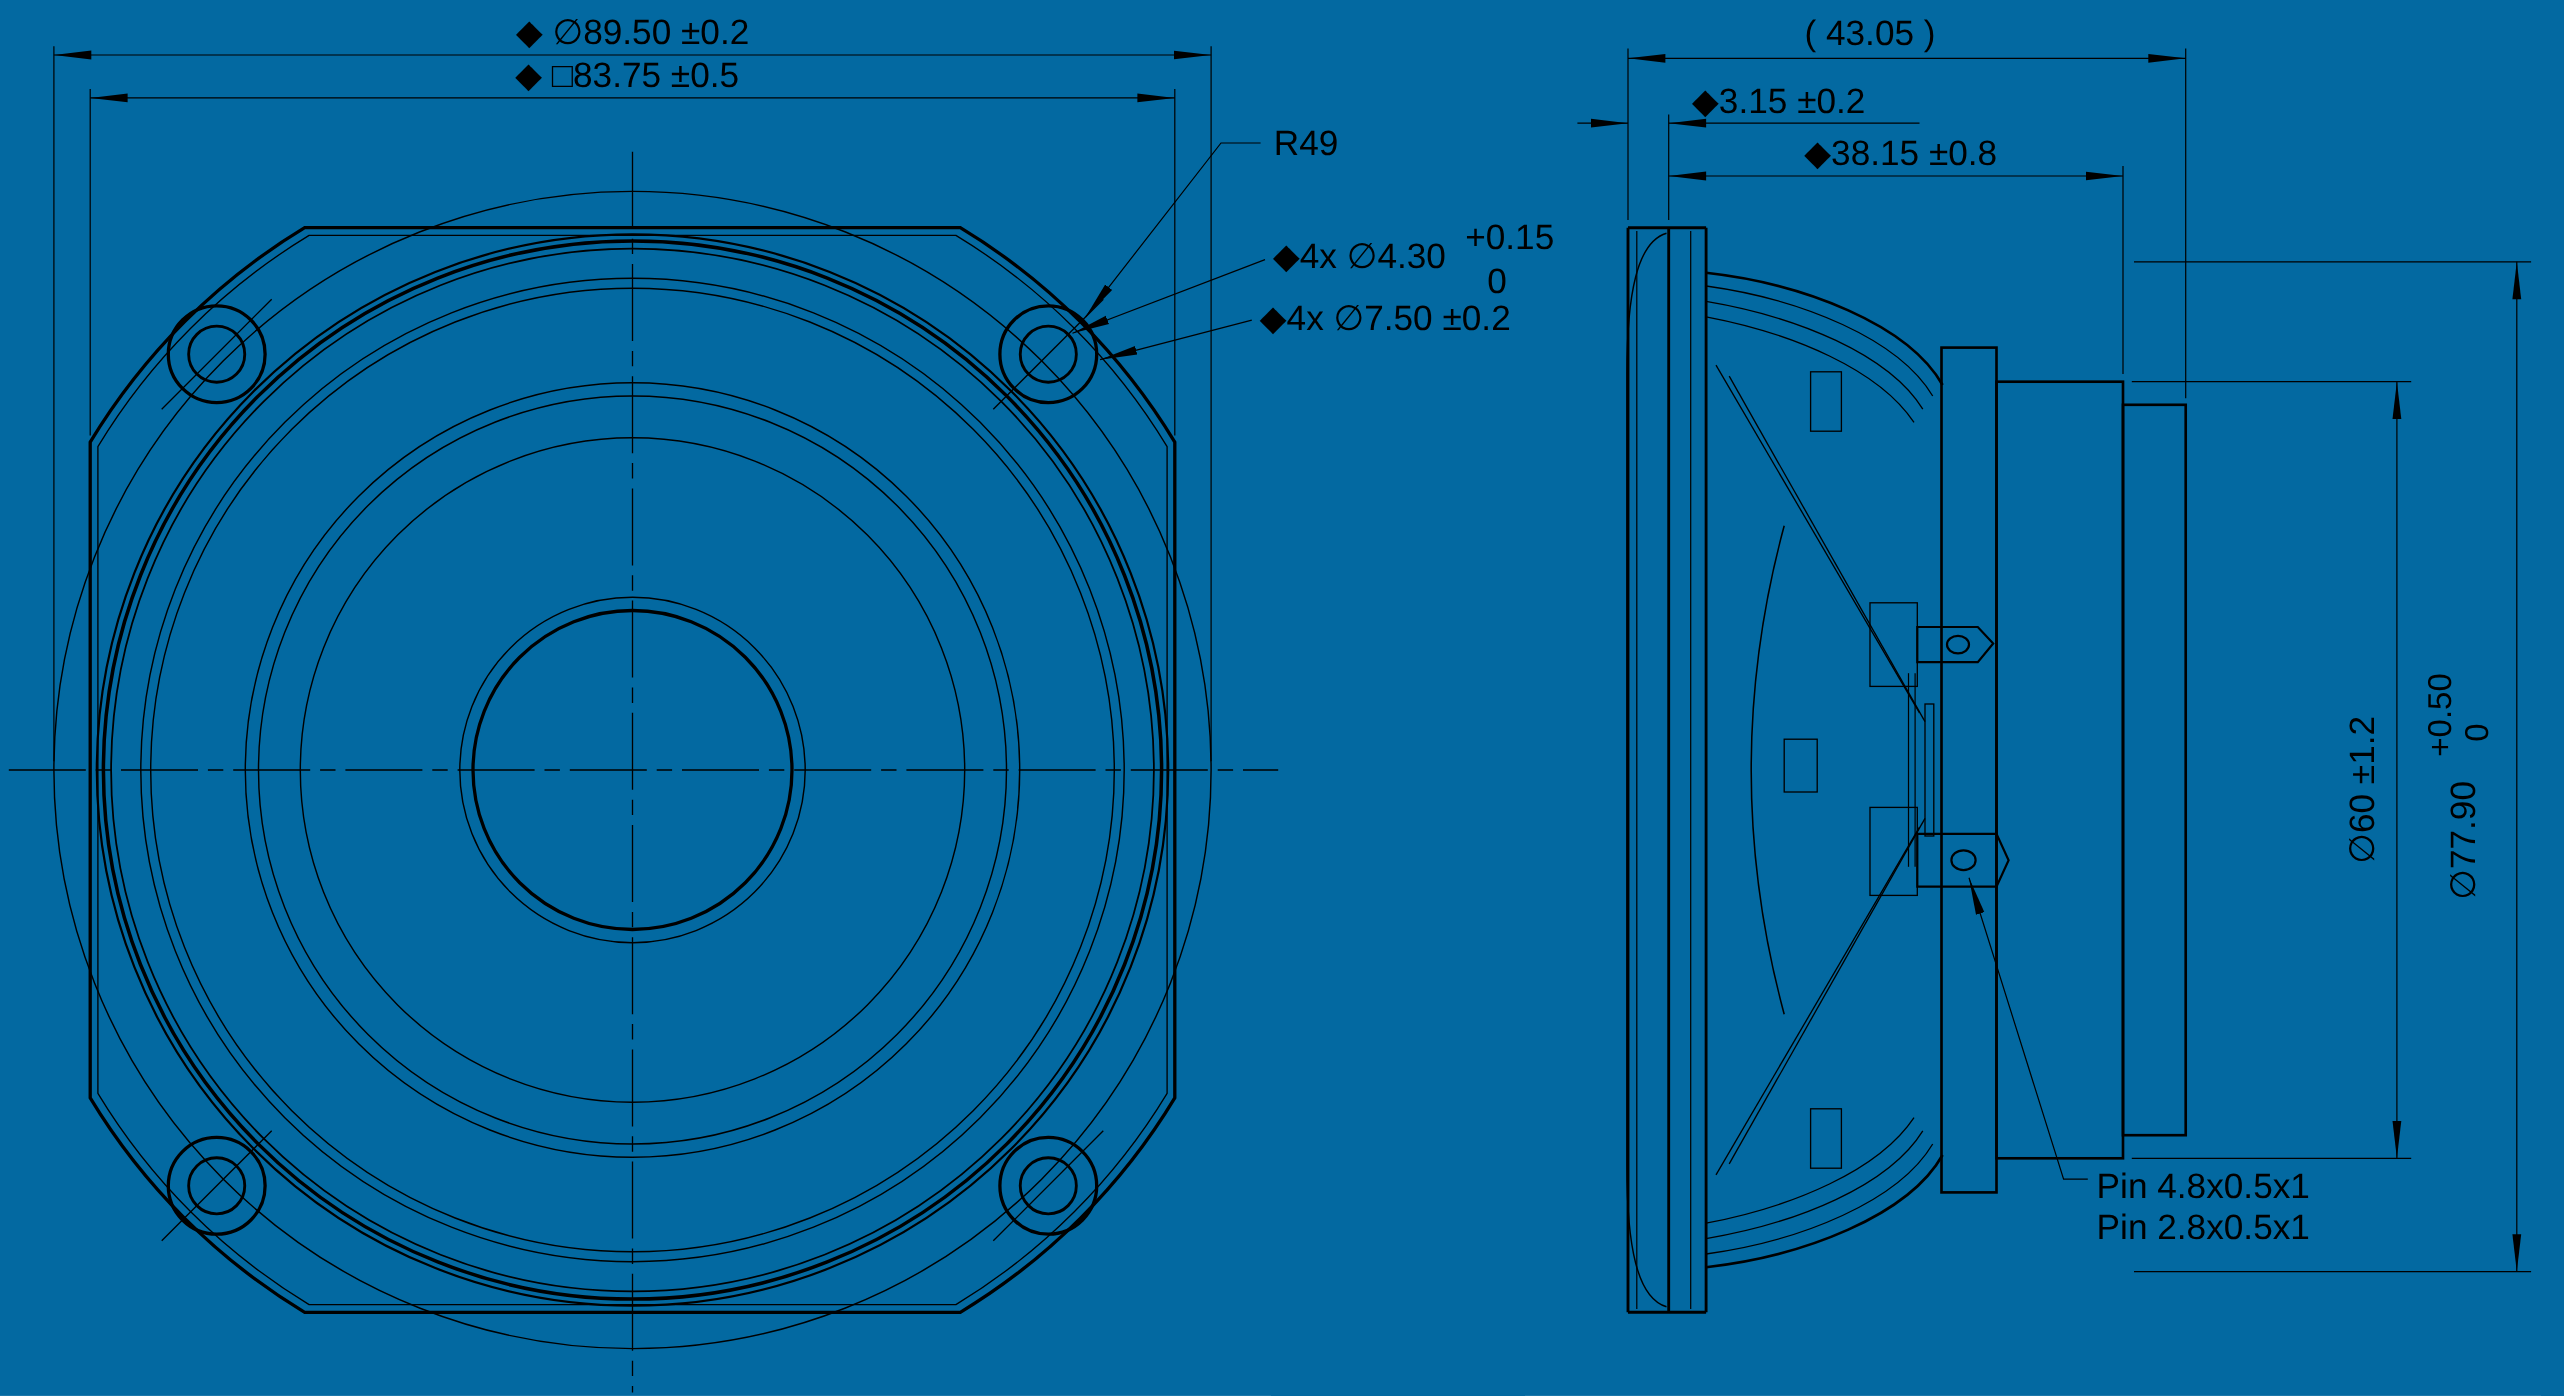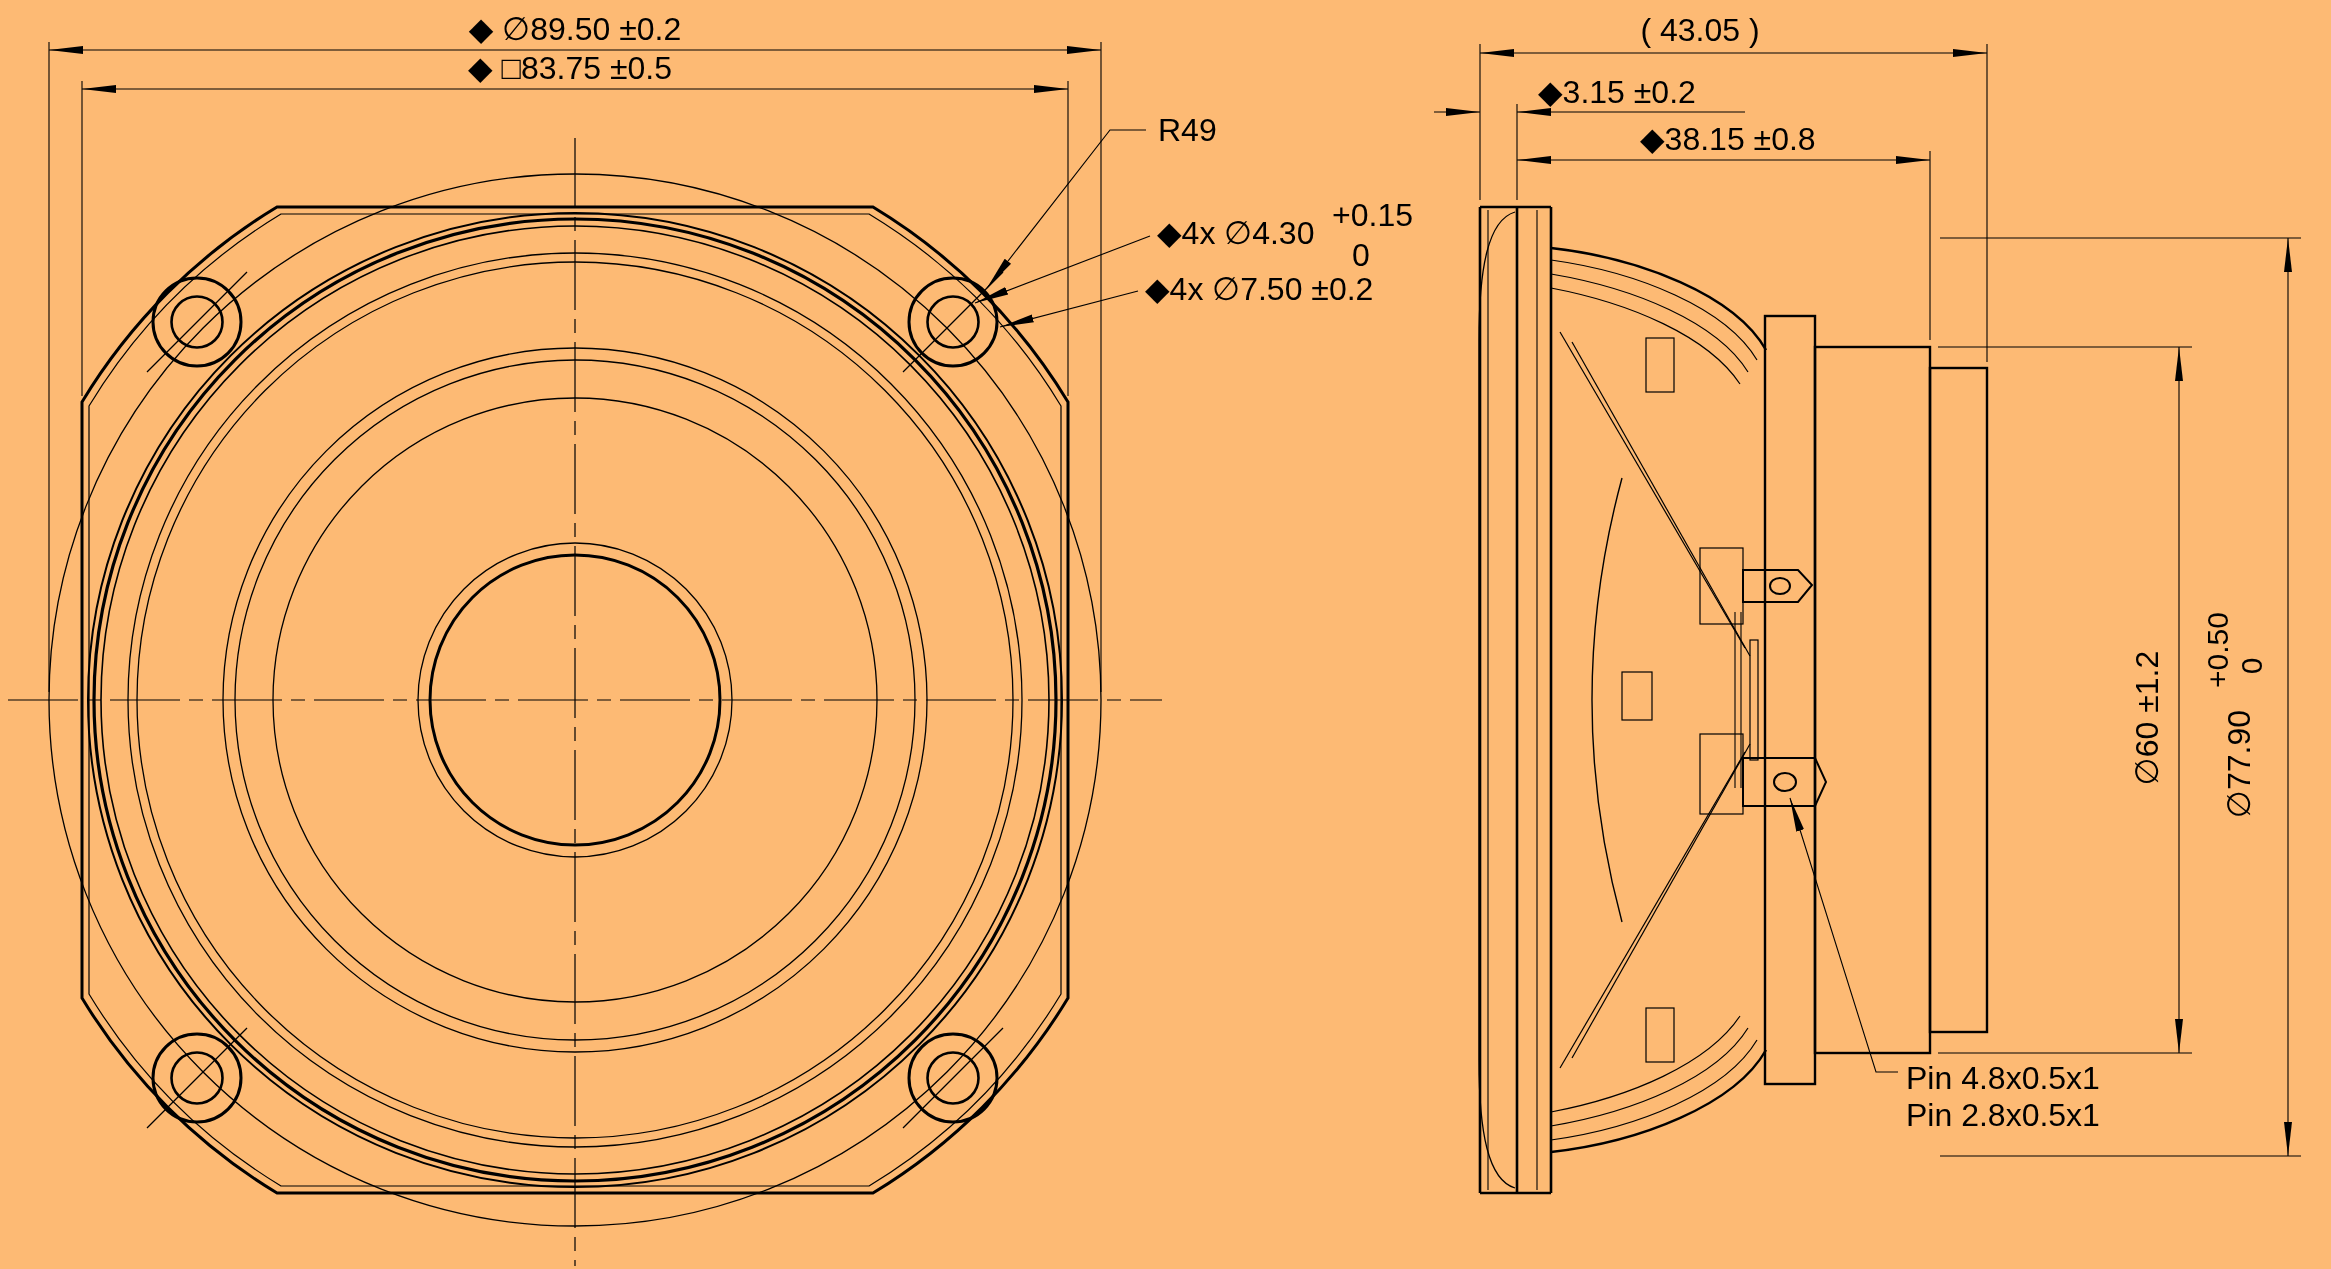--- a/index.html
+++ b/index.html
@@ -1,16 +1,16 @@
 <!DOCTYPE html>
 <html><head>
 <meta charset="utf-8">
 <style>
   html,body{margin:0;padding:0;background:#fff;}
-  .stage{width:2331px;height:1269px;background:#fdba74;position:relative;}
+  .stage{width:2331px;height:1269px;background:#0369a1;position:relative;}
   svg{display:block;}
   svg text{font-family:"Liberation Sans","DejaVu Sans",sans-serif;fill:#000;}
   .t32{font-size:32px;}
   .t30{font-size:30px;}
   .geo{stroke:#000;fill:none;}
   .dim{stroke:#000;stroke-width:1.1;fill:none;}
   .ctr{stroke:#000;stroke-width:1.2;fill:none;stroke-dasharray:70 9 14 9;}
 </style>
 </head>
 <body>

